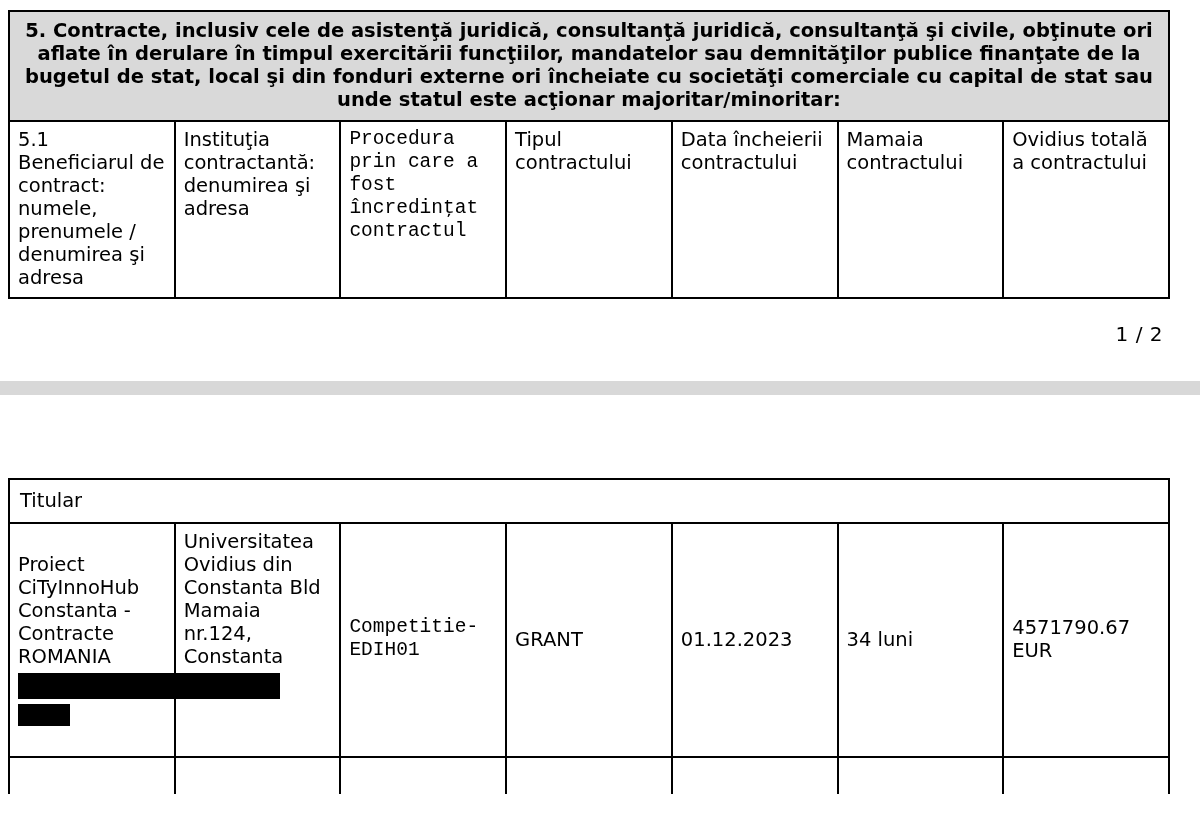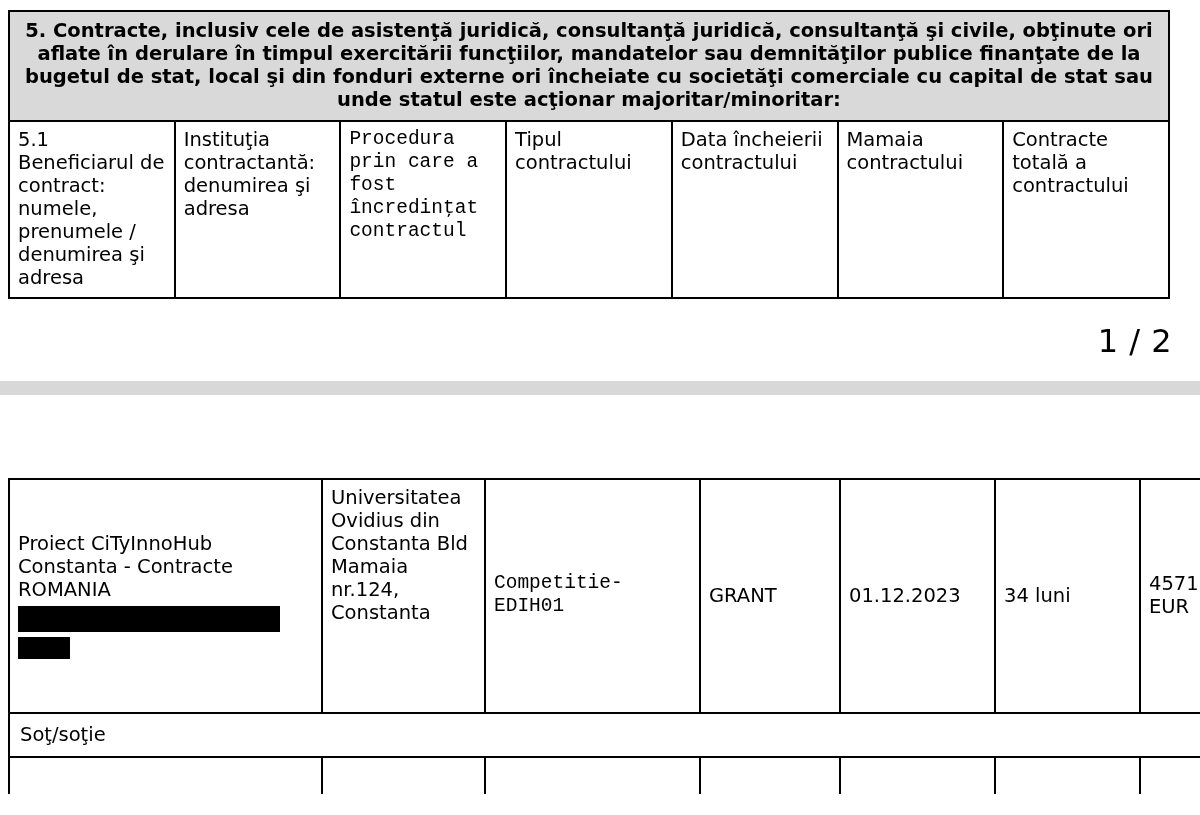--- a/index.html
+++ b/index.html
@@ -66,23 +66,23 @@
   .c1 { width: 295px; }
   .c2 { width: 145px; border-radius: 13px; }
   .c3 { width: 197px; font-family: Liberation Mono, monospace; }
   .c4 { width: 122px; border-radius: 21px; }
   .c5 { width: 137px; }
   .c6 { width: 127px; }
   .c7 { width: 139px; }
 
   .pagenum {
     position: absolute;
-    right: 28px;
+    right: 37px;
     top: 322px;
-    font-size: 32px;
+    font-size: 20px;
     letter-spacing: 0.5px;
     margin-left: 12px;
   }
 
   .page-gap {
     position: absolute;
     left: 0;
     top: 381px;
     width: 1200px;
     height: 14px;
@@ -142,48 +142,48 @@
         <tr>
           <td class="section-head" colspan="7">5. Contracte, inclusiv cele de asistenţă juridică, consultanţă juridică, consultanţă şi civile, obţinute ori aflate în derulare în timpul exercitării funcţiilor, mandatelor sau demnităţilor publice finanţate de la bugetul de stat, local şi din fonduri externe ori încheiate cu societăţi comerciale cu capital de stat sau unde statul este acţionar majoritar/minoritar:</td>
         </tr>
         <tr>
           <td class="colhead c1">5.1 Beneficiarul de contract: numele, prenumele / denumirea şi adresa</td>
           <td class="colhead c2">Instituţia contractantă: denumirea şi adresa</td>
           <td class="colhead c3">Procedura prin care a fost încredinţat contractul</td>
           <td class="colhead c4">Tipul contractului</td>
           <td class="colhead c5">Data încheierii contractului</td>
           <td class="colhead c6">Mamaia contractului</td>
-          <td class="colhead c7">Contracte totală a contractului</td>
+          <td class="colhead c7">Ovidius totală a contractului</td>
         </tr>
       </tbody>
     </table>
   </div>
 
   <div class="pagenum">1 / 2</div>
 
   <div class="page-gap"></div>
 
   <div class="doc-section-2">
     <table class="decl">
       <tbody>
+        <tr>
+          <td class="rowlabel" colspan="7">Titular</td>
+        </tr>
         <tr class="datarow">
           <td class="c1 mid">
             <span>Proiect CiTyInnoHub Constanta - Contracte ROMANIA</span>
             <span class="redaction redact-1"></span>
             <span class="redaction redact-2"></span>
           </td>
           <td class="c2">Universitatea Ovidius din Constanta Bld Mamaia nr.124, Constanta</td>
           <td class="c3 mid">Competitie-EDIH01</td>
           <td class="c4 mid">GRANT</td>
           <td class="c5 mid">01.12.2023</td>
           <td class="c6 mid">34 luni</td>
           <td class="c7 mid">4571790.67 EUR</td>
-        </tr>
-        <tr>
-          <td class="rowlabel" colspan="7">Soţ/soţie</td>
         </tr>
         <tr class="tail-row">
           <td class="c1"></td>
           <td class="c2"></td>
           <td class="c3"></td>
           <td class="c4"></td>
           <td class="c5"></td>
           <td class="c6"></td>
           <td class="c7"></td>
         </tr>

